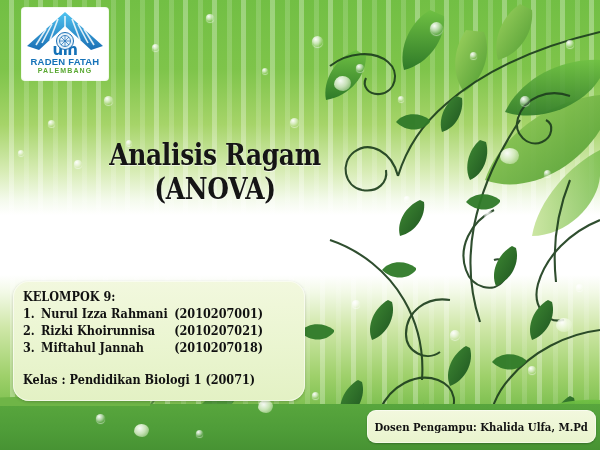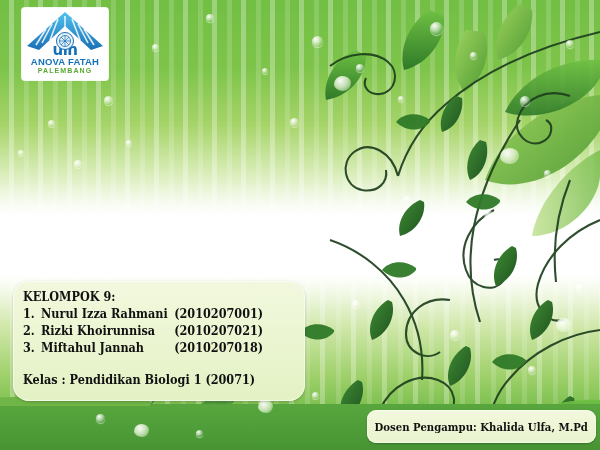--- a/index.html
+++ b/index.html
@@ -288,24 +288,28 @@
         <circle cx="40" cy="31" r="5.5" fill="none" stroke="#1a6fb5" stroke-width="0.8"></circle>
         <g stroke="#1a6fb5" stroke-width="0.7">
           <line x1="40" y1="25.5" x2="40" y2="36.5"></line>
           <line x1="34.5" y1="31" x2="45.5" y2="31"></line>
           <line x1="36" y1="27" x2="44" y2="35"></line>
           <line x1="44" y1="27" x2="36" y2="35"></line>
         </g>
       </svg>
     </div>
     <div class="logo-uin">uin</div>
-    <div class="logo-name">ANOVA FATAH</div>
+    <div class="logo-name">RADEN FATAH</div>
     <div class="logo-city">PALEMBANG</div>
   </div>
 
+  <div class="title-wrap">
+    <div class="title-line">Analisis Ragam</div>
+    <div class="title-line">(ANOVA)</div>
+  </div>
 
   <div class="member-box">
     <div class="mb-inner">
       <div class="mb-head">KELOMPOK 9:</div>
 
       <div class="mb-row">
         <span class="mb-num">1.</span>
         <span class="mb-name">Nurul Izza Rahmani</span>
         <span class="mb-nim">(2010207001)</span>
       </div>

